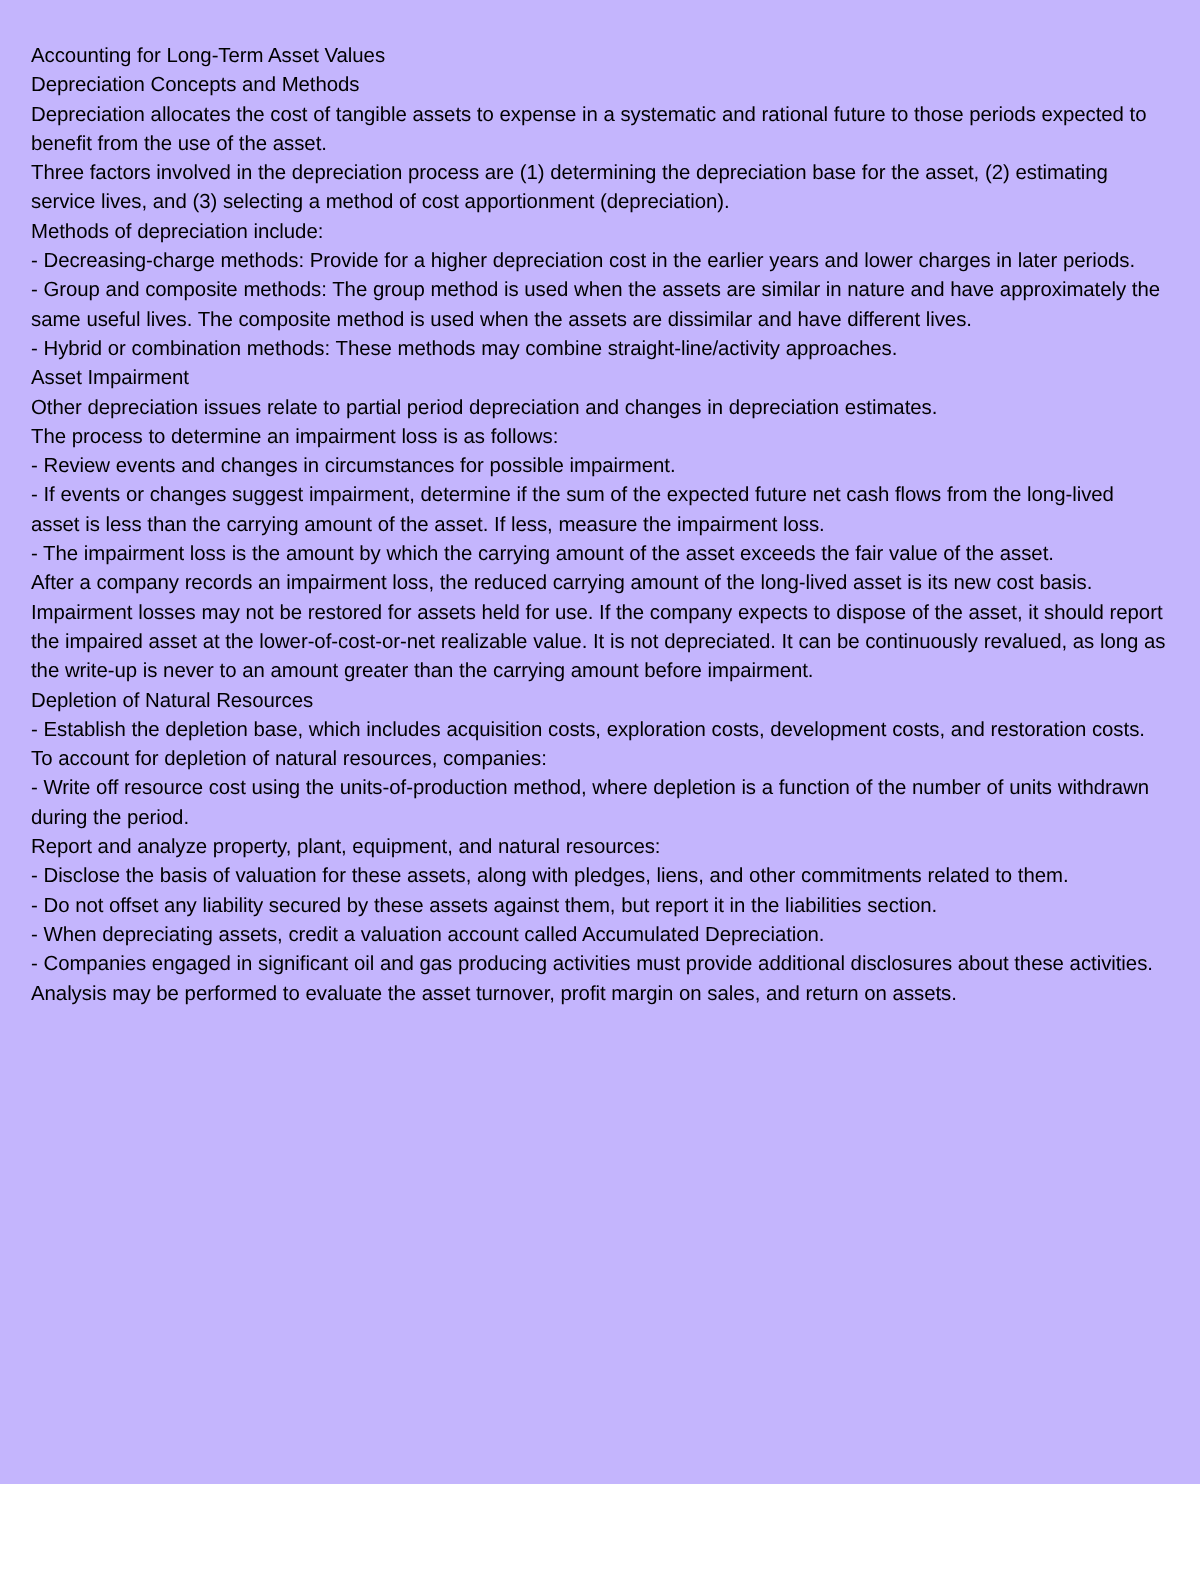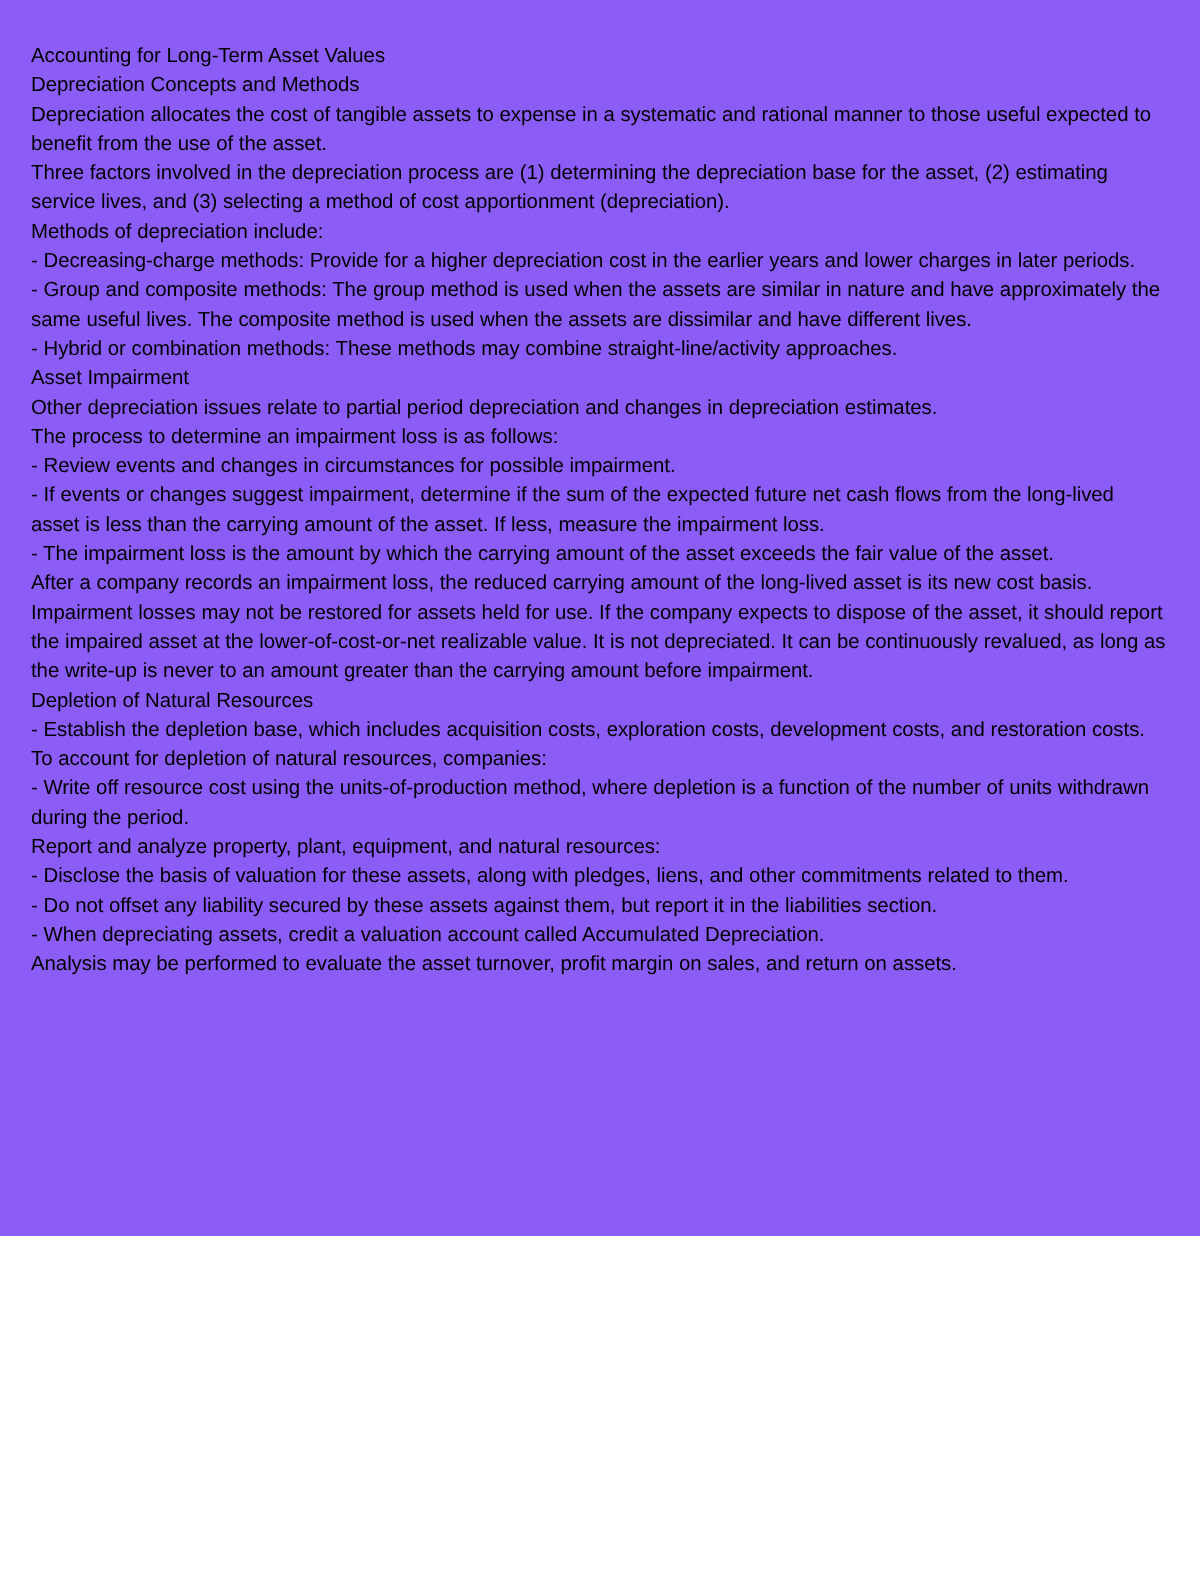--- a/index.html
+++ b/index.html
@@ -5,22 +5,22 @@
 <style>
   html, body {
     margin: 0;
     padding: 0;
     background: #ffffff;
   }
 
   .page {
     position: relative;
     width: 1200px;
-    height: 1236px;
-    background: #8b5cf6;
+    height: 1484px;
+    background: #c4b5fd;
     overflow: hidden;
     box-sizing: border-box;
     padding-left: 20px;
   }
 
   .doc-body {
     position: absolute;
     left: 31px;
     top: 42px;
     width: 1136px;
@@ -45,37 +45,38 @@
   }
 </style>
 </head>
 <body>
 
 <div class="page">
   <div class="doc-body">
 
     <p class="line para">Accounting for Long-Term Asset Values</p>
     <p class="line para">Depreciation Concepts and Methods</p>
-    <p class="line para">Depreciation allocates the cost of tangible assets to expense in a systematic and rational manner to those useful expected to benefit from the use of the asset.</p>
+    <p class="line para">Depreciation allocates the cost of tangible assets to expense in a systematic and rational future to those periods expected to benefit from the use of the asset.</p>
     <p class="line para">Three factors involved in the depreciation process are (1) determining the depreciation base for the asset, (2) estimating service lives, and (3) selecting a method of cost apportionment (depreciation).</p>
     <p class="line para">Methods of depreciation include:</p>
     <p class="line para">- Decreasing-charge methods: Provide for a higher depreciation cost in the earlier years and lower charges in later periods.</p>
     <p class="line para">- Group and composite methods: The group method is used when the assets are similar in nature and have approximately the same useful lives. The composite method is used when the assets are dissimilar and have different lives.</p>
     <p class="line para">- Hybrid or combination methods: These methods may combine straight-line/activity approaches.</p>
     <p class="line para">Asset Impairment</p>
     <p class="line para">Other depreciation issues relate to partial period depreciation and changes in depreciation estimates.</p>
     <p class="line para">The process to determine an impairment loss is as follows:</p>
     <p class="line para">- Review events and changes in circumstances for possible impairment.</p>
     <p class="line para">- If events or changes suggest impairment, determine if the sum of the expected future net cash flows from the long-lived asset is less than the carrying amount of the asset. If less, measure the impairment loss.</p>
     <p class="line para">- The impairment loss is the amount by which the carrying amount of the asset exceeds the fair value of the asset.</p>
     <p class="line para">After a company records an impairment loss, the reduced carrying amount of the long-lived asset is its new cost basis. Impairment losses may not be restored for assets held for use. If the company expects to dispose of the asset, it should report the impaired asset at the lower-of-cost-or-net realizable value. It is not depreciated. It can be continuously revalued, as long as the write-up is never to an amount greater than the carrying amount before impairment.</p>
     <p class="line para">Depletion of Natural Resources</p>
     <p class="line para">- Establish the depletion base, which includes acquisition costs, exploration costs, development costs, and restoration costs.</p>
     <p class="line para">To account for depletion of natural resources, companies:</p>
     <p class="line para">- Write off resource cost using the units-of-production method, where depletion is a function of the number of units withdrawn during the period.</p>
     <p class="line para">Report and analyze property, plant, equipment, and natural resources:</p>
     <p class="line para">- Disclose the basis of valuation for these assets, along with pledges, liens, and other commitments related to them.</p>
     <p class="line para">- Do not offset any liability secured by these assets against them, but report it in the liabilities section.</p>
     <p class="line para">- When depreciating assets, credit a valuation account called Accumulated Depreciation.</p>
+    <p class="line para">- Companies engaged in significant oil and gas producing activities must provide additional disclosures about these activities.</p>
     <p class="line para">Analysis may be performed to evaluate the asset turnover, profit margin on sales, and return on assets.</p>
 
   </div>
 </div>
 
 </body></html>

